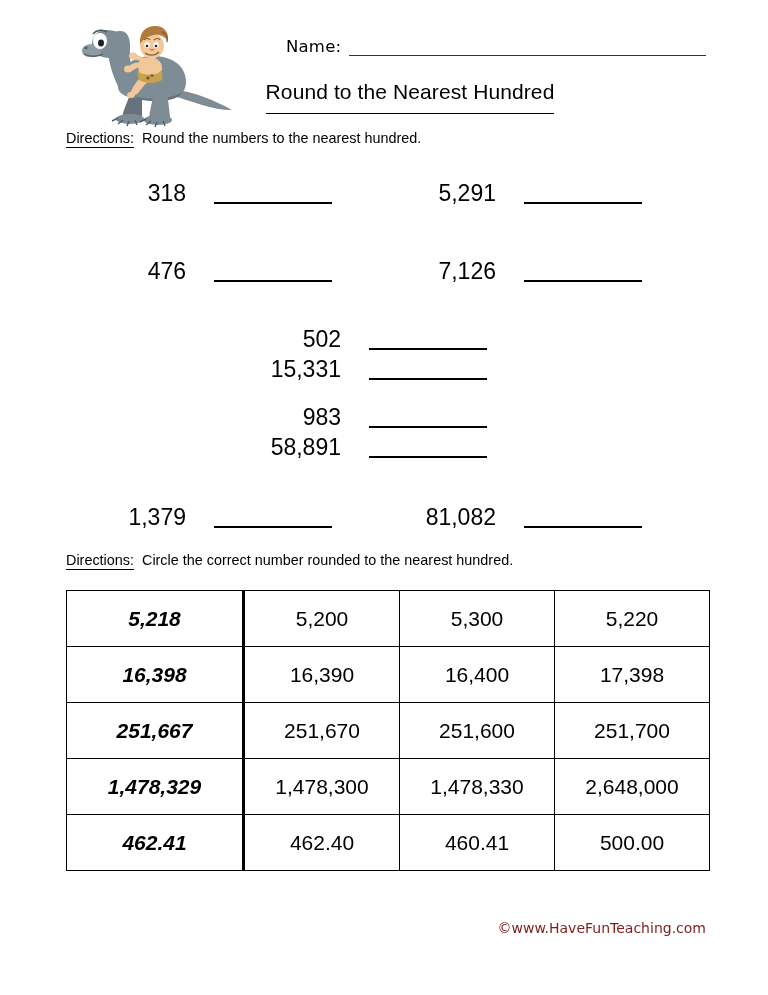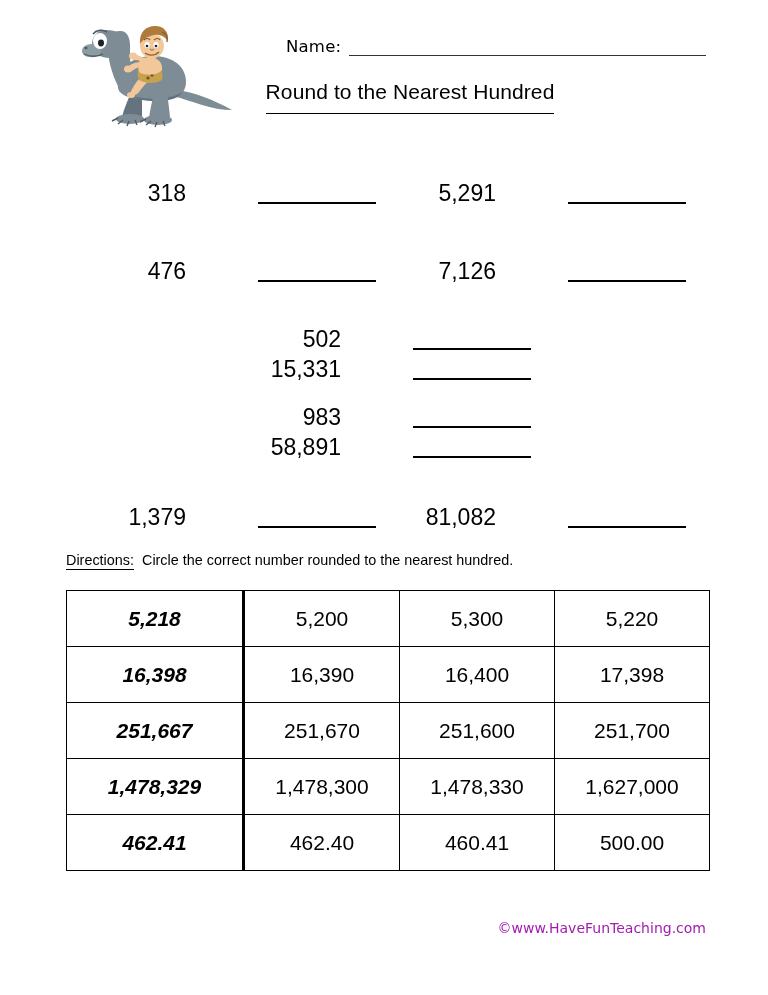--- a/index.html
+++ b/index.html
@@ -99,21 +99,20 @@
     width: 620px;
     height: 40px;
     display: flex;
     align-items: center;
   }
   .fill-cell {
     display: flex;
     align-items: flex-end;
     width: 310px;
     height: 40px;
-    justify-content: space-between;
   }
   .fill-number {
     width: 120px;
     text-align: right;
     font-size: 23px;
     line-height: 30px;
     font-family: "Liberation Sans", sans-serif;
   }
   .fill-blank {
     width: 118px;
@@ -151,21 +150,21 @@
 
   
   .footer {
     position: absolute;
     left: 0;
     top: 920px;
     width: 706px;
     text-align: right;
     font-size: 14px;
     font-family: "DejaVu Sans", sans-serif;
-    color: #a21caf;
+    color: #7f1d1d;
   }
 </style>
 </head>
 <body>
 
 <div class="page">
 
   <div class="mascot">
     <svg viewBox="0 0 168 112" width="168" height="112" aria-hidden="true">
 
@@ -243,20 +242,23 @@
 
   <div class="name-row">
     <span class="name-label">Name:</span>
     <span class="name-blank"></span>
   </div>
 
   <div class="worksheet-title">
     <span>Round to the Nearest Hundred</span>
   </div>
 
+  <div class="directions" id="directions-1">
+    <span class="dir-label">Directions:</span><span class="dir-text">Round the numbers to the nearest hundred.</span>
+  </div>
 
   <div class="fill-grid">
 
     <div class="fill-row" style="top:0px;">
       <div class="fill-cell">
         <span class="fill-number">318</span>
         <span class="fill-blank"></span>
       </div>
       <div class="fill-cell">
         <span class="fill-number">5,291</span>
@@ -331,21 +333,21 @@
       <tr>
         <td class="given">251,667</td>
         <td class="option">251,670</td>
         <td class="option">251,600</td>
         <td class="option">251,700</td>
       </tr>
       <tr>
         <td class="given">1,478,329</td>
         <td class="option">1,478,300</td>
         <td class="option">1,478,330</td>
-        <td class="option">1,627,000</td>
+        <td class="option">2,648,000</td>
       </tr>
       <tr>
         <td class="given">462.41</td>
         <td class="option">462.40</td>
         <td class="option">460.41</td>
         <td class="option">500.00</td>
       </tr>
     </tbody>
   </table>
 

